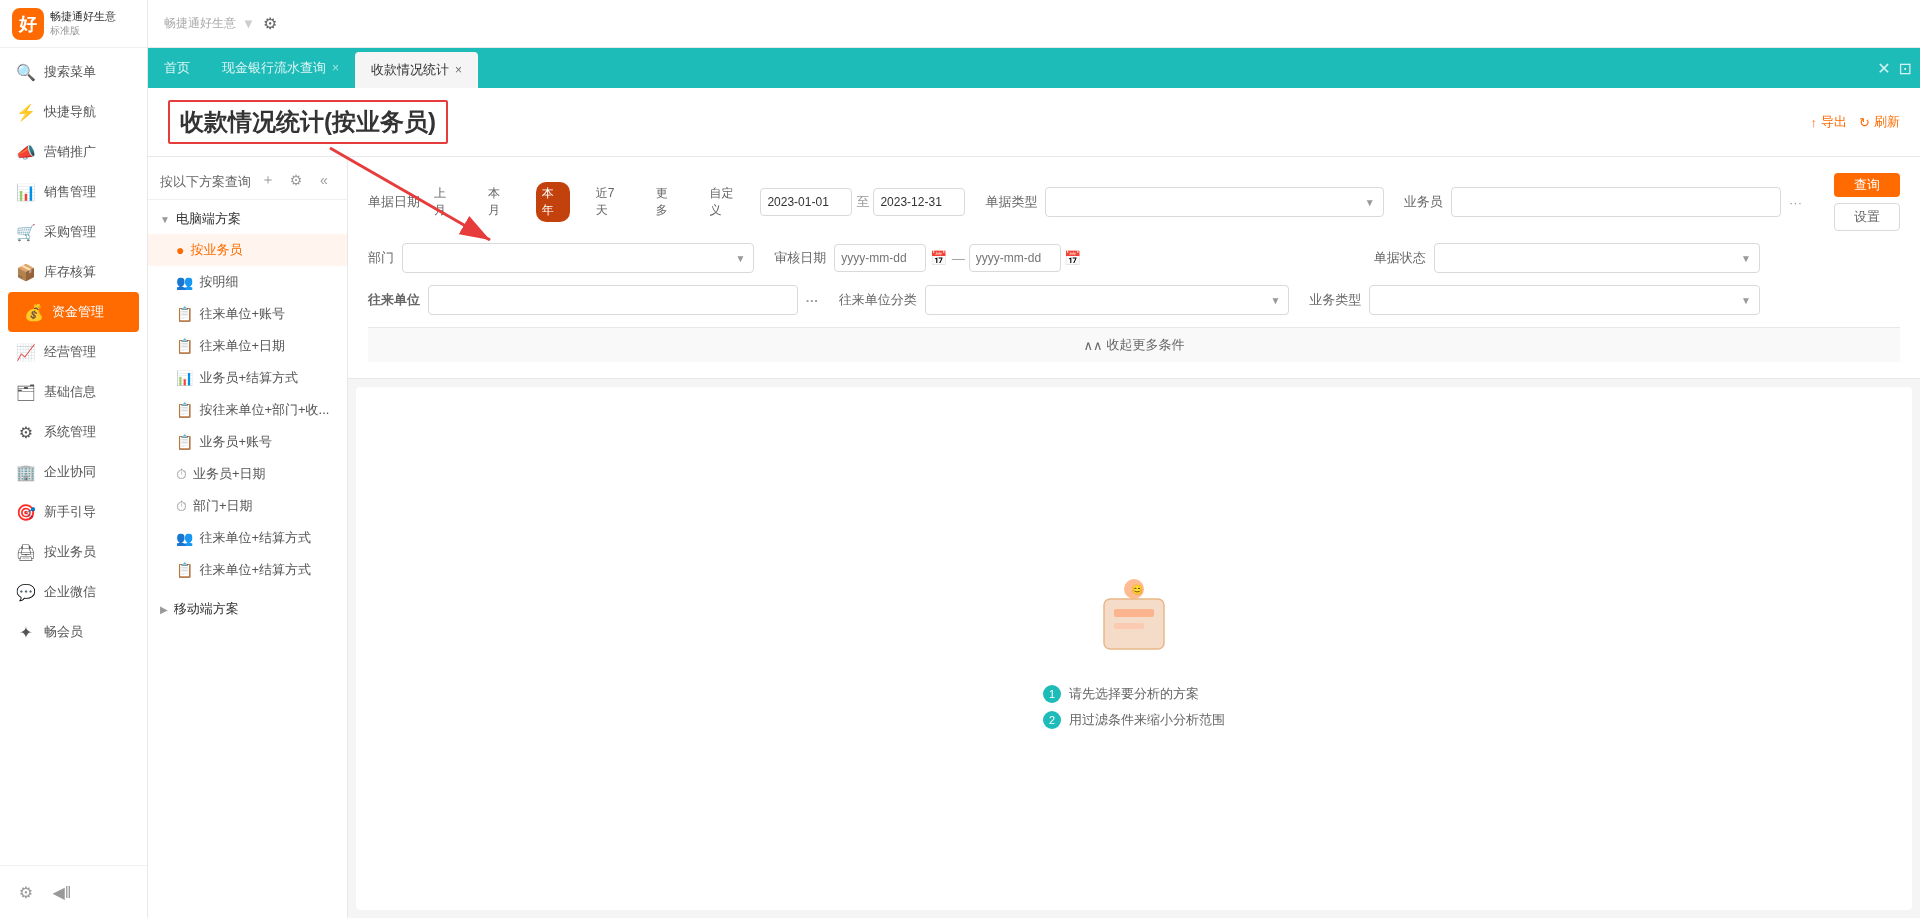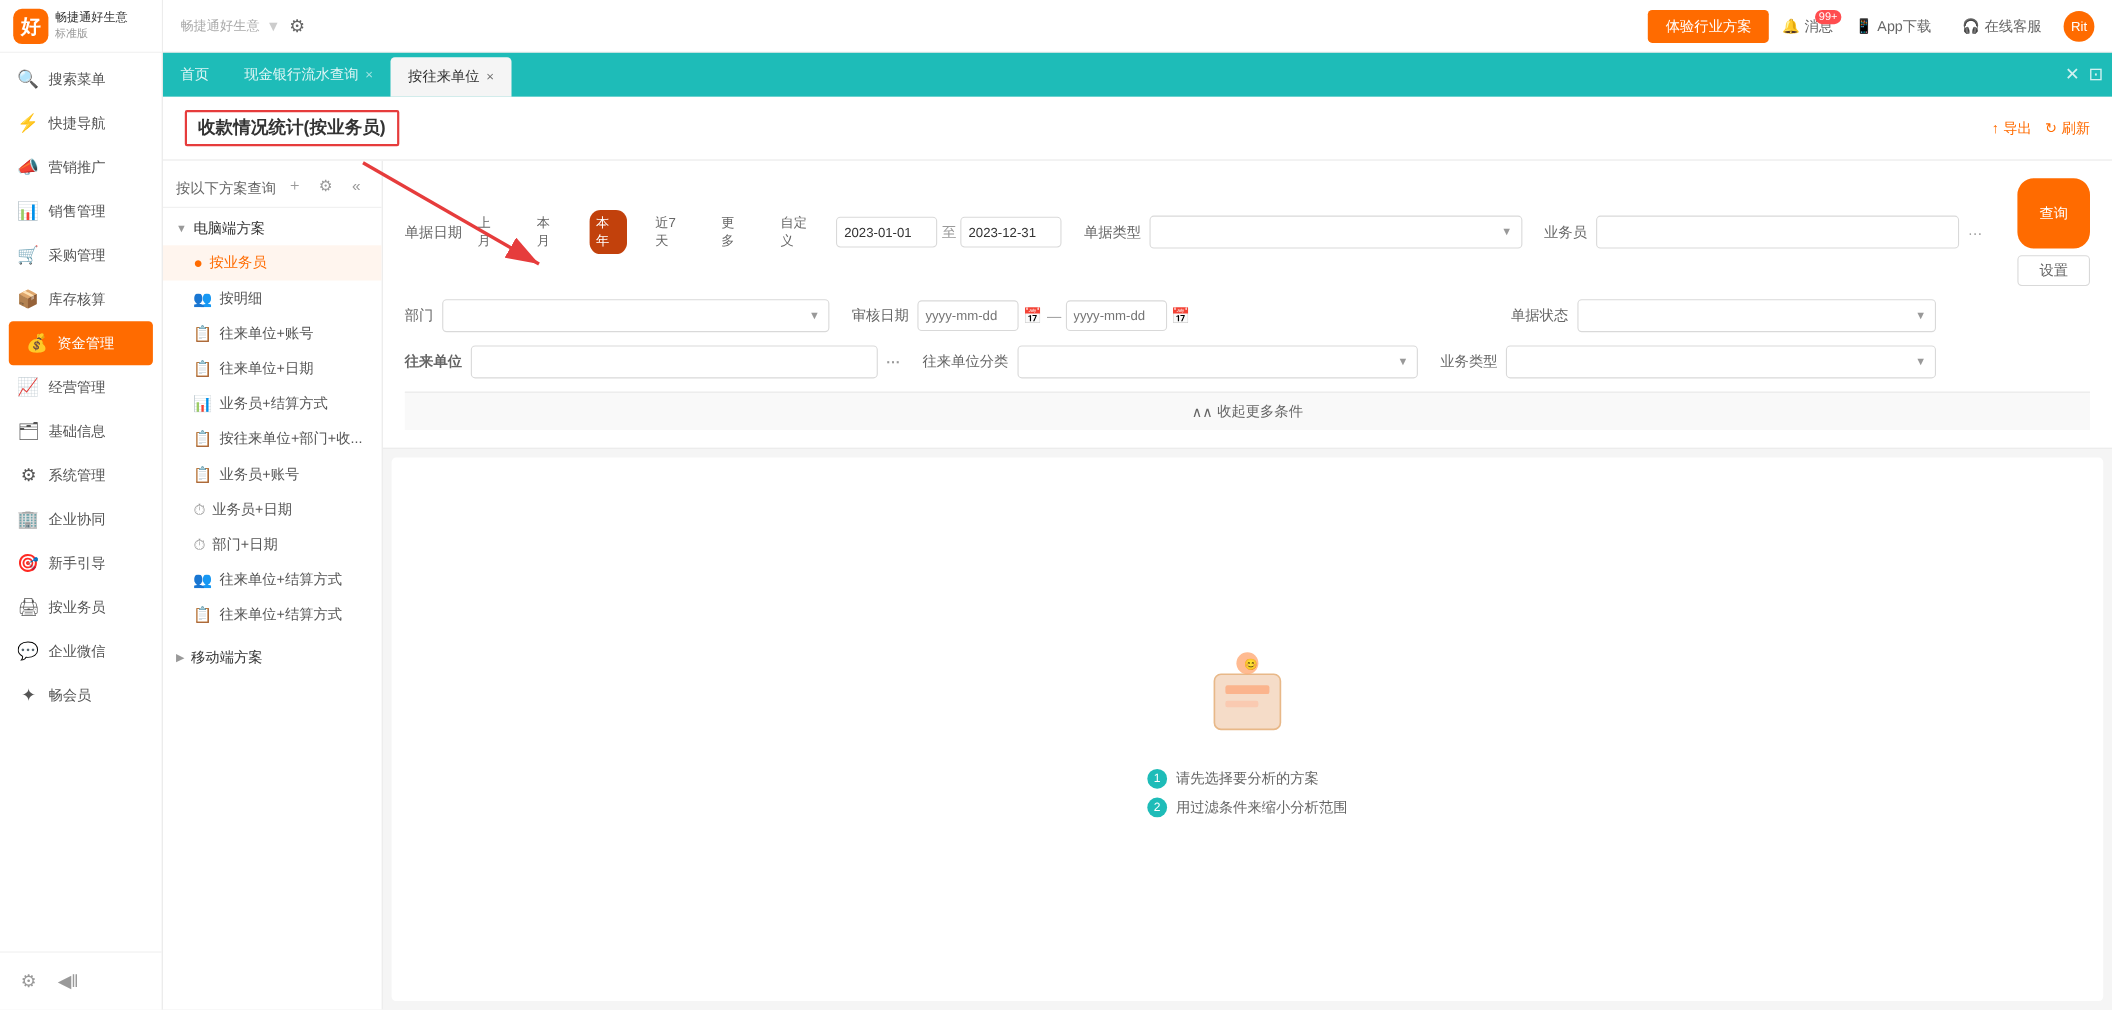--- a/index.html
+++ b/index.html
@@ -139,21 +139,21 @@
     .page-header {
       background: #fff;
       padding: 12px 20px;
       display: flex;
       align-items: center;
       justify-content: space-between;
       border-bottom: 1px solid #e8e8e8;
       flex-shrink: 0;
     }
     .page-title {
-      font-size: 16px;
+      font-size: 24px;
       font-weight: bold;
       color: #333;
       border: 2px solid #e63c3c;
       padding: 4px 10px;
       border-radius: 2px;
     }
     .page-header-actions { display: flex; gap: 12px; }
     .page-action-btn {
       display: flex; align-items: center; gap: 4px;
       cursor: pointer; color: #ff6b00; font-size: 13px;
@@ -300,22 +300,22 @@
       display: flex;
       flex-direction: column;
       gap: 6px;
       margin-left: 12px;
       flex-shrink: 0;
     }
     .btn-query {
       background: #ff6b00;
       color: white;
       border: none;
-      padding: 23px 20px;
-      border-radius: 15px;
+      padding: 3px 20px;
+      border-radius: 4px;
       cursor: pointer;
       font-size: 13px;
     }
     .btn-settings {
       background: white;
       color: #666;
       border: 1px solid #d9d9d9;
       padding: 4px 16px;
       border-radius: 4px;
       cursor: pointer;
@@ -492,51 +492,32 @@
 <div class="main">
 
   <div class="topbar">
     <div class="topbar-left">
       <div class="topbar-breadcrumb">
         <span style="color:#aaa; font-size:12px;">畅捷通好生意</span>
         <span style="color:#ccc;">▼</span>
       </div>
       <div class="gear-icon">⚙</div>
     </div>
-    <div class="topbar-actions">
-      <button class="topbar-btn-orange">体验行业方案</button>
-      <div class="notif-btn" style="position:relative; display:flex; align-items:center; gap:4px;">
-        <span>🔔</span>
-        <span>消息</span>
-        <span class="notif-badge">99+</span>
-      </div>
-      <div class="topbar-icon-btn">
-        <span>📱</span>
-        <span>App下载</span>
-      </div>
-      <div class="topbar-icon-btn">
-        <span>🎧</span>
-        <span>在线客服</span>
-      </div>
-      <div class="user-avatar">
-        <span>Rit</span>
-      </div>
-    </div>
   </div>
 
   <div class="tabbar">
     <div class="tab-item home">
       <span>首页</span>
     </div>
     <div class="tab-item">
       <span>现金银行流水查询</span>
       <span class="tab-close">×</span>
     </div>
     <div class="tab-item active">
-      <span>按往来单位</span>
+      <span>收款情况统计</span>
       <span class="tab-close">×</span>
     </div>
     <div class="tabbar-right">
       <span class="tabbar-icon">✕</span>
       <span class="tabbar-icon">⊡</span>
     </div>
   </div>
 
   <div class="page-header">
     <div class="page-title">收款情况统计(按业务员)</div>

